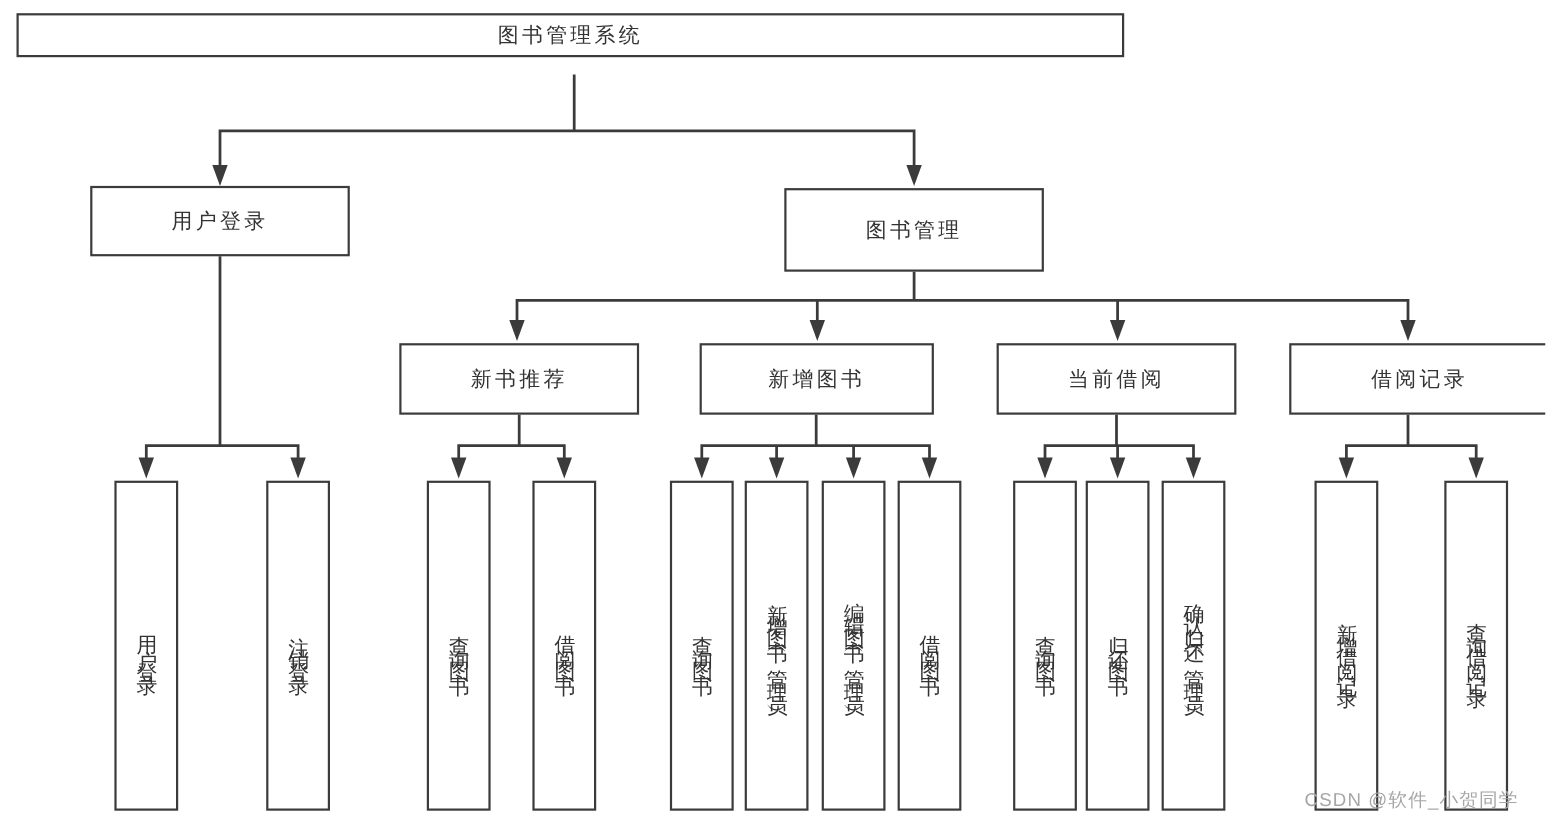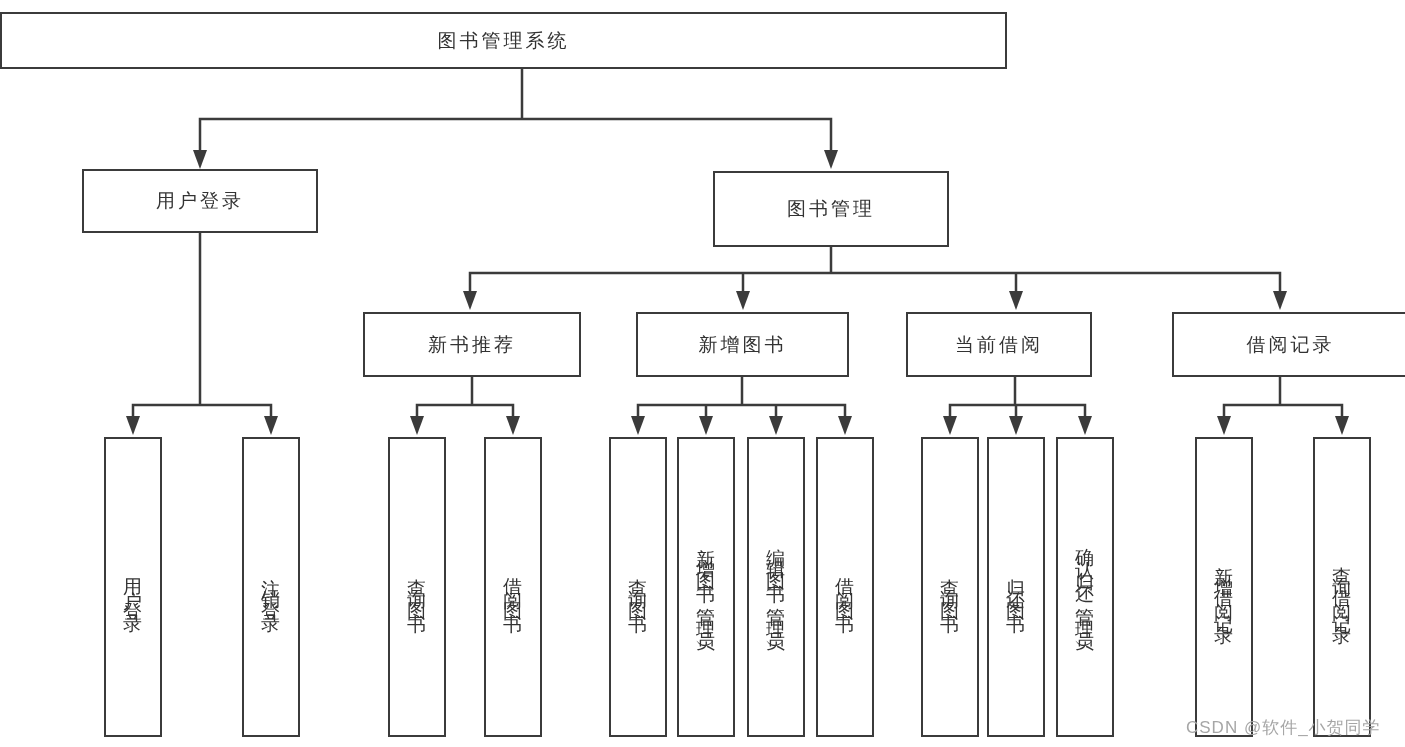--- a/index.html
+++ b/index.html
@@ -101,38 +101,38 @@
       <polygon points="769,416 783,416 776,435"></polygon>
       <polygon points="838,416 852,416 845,435"></polygon>
       <polygon points="943,416 957,416 950,435"></polygon>
       <polygon points="1009,416 1023,416 1016,435"></polygon>
       <polygon points="1078,416 1092,416 1085,435"></polygon>
       <polygon points="1217,416 1231,416 1224,435"></polygon>
       <polygon points="1335,416 1349,416 1342,435"></polygon>
     </g>
   </svg>
 
-  <div class="box" style="left:0; top:12px; width:1007px; height:57px;">
+  <div class="box" style="left:15px; top:12px; width:1007px; height:40px;">
     <span class="hlabel">图书管理系统</span>
   </div>
 
   <div class="box" style="left:82px; top:169px; width:236px; height:64px;">
     <span class="hlabel">用户登录</span>
   </div>
   <div class="box" style="left:713px; top:171px; width:236px; height:76px;">
     <span class="hlabel">图书管理</span>
   </div>
 
   <div class="box" style="left:363px; top:312px; width:218px; height:65px;">
     <span class="hlabel">新书推荐</span>
   </div>
   <div class="box" style="left:636px; top:312px; width:213px; height:65px;">
     <span class="hlabel">新增图书</span>
   </div>
-  <div class="box" style="left:906px; top:312px; width:186px; height:65px;">
+  <div class="box" style="left:906px; top:312px; width:218px; height:65px;">
     <span class="hlabel">当前借阅</span>
   </div>
   <div class="box" style="left:1172px; top:312px; width:237px; height:65px;">
     <span class="hlabel">借阅记录</span>
   </div>
 
   <div class="box leaf" style="left:104px;">
     <span class="vtext">用户登录</span>
   </div>
   <div class="box leaf" style="left:242px;">

